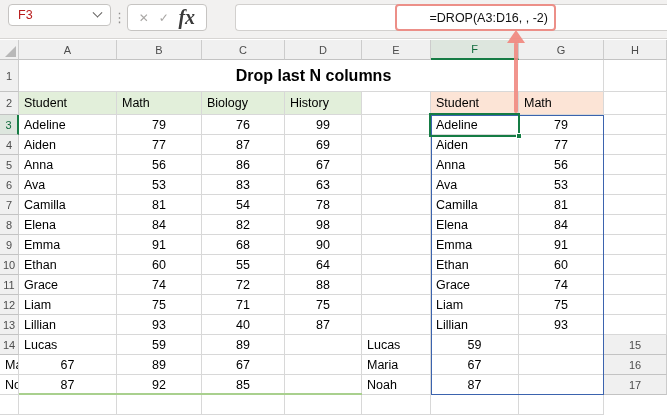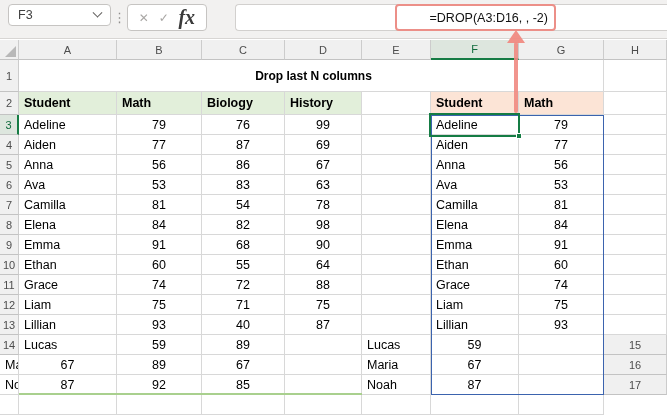--- a/index.html
+++ b/index.html
@@ -5,21 +5,21 @@
   * { margin:0; padding:0; box-sizing:border-box; }
   html,body { width:667px; height:415px; overflow:hidden; }
   body { font-family:"Liberation Sans",sans-serif; background:#fff; }
   .stage { position:relative; width:667px; height:415px; background:#fff; overflow:hidden; }
 
   
   .topbar { position:absolute; left:0; top:0; width:667px; height:39px;
             background:#f2f1f0; border-bottom:1px solid #d8d6d4; }
   .namebox { position:absolute; left:8px; top:4px; width:103px; height:22px; background:#fff;
              border:1px solid #c6c4c2; border-radius:4px; display:flex; align-items:center;
-             padding:0 9px; font-size:12.5px; color:#404040; }
+             padding:0 9px; font-size:12.5px; color:#b91c1c; }
   .chev { margin-left:auto; width:7px; height:7px; border-right:1.6px solid #5f5d5b;
           border-bottom:1.6px solid #5f5d5b; transform:rotate(45deg) translate(-2px,-2px); }
   .dots { position:absolute; left:113px; top:11px; color:#8f8d8b; font-size:13px; line-height:13px; }
   .fxbox { position:absolute; left:127px; top:4px; width:80px; height:27px; background:#fff;
            border:1px solid #c6c4c2; border-radius:4px; display:flex; align-items:center;
            justify-content:space-around; padding:0 6px; }
   .icon-x, .icon-check { color:#a9a7a5; font-size:12px; }
   .icon-fx { font-family:"Liberation Serif",serif; font-style:italic; font-weight:bold;
              font-size:20px; color:#3a3a3a; }
   .fbar { position:absolute; left:213px; top:4px; width:455px; height:27px; background:#fff;
@@ -38,24 +38,24 @@
            border-right:1px solid #cccccc; border-bottom:1px solid #c3c3c3; }
   .ch.sel { background:#dde6de; color:#0f6b3c; border-bottom:2px solid #157c44; }
   .rh.sel { background:#dde6de; color:#0f6b3c; border-right:2px solid #157c44; }
   .corner { position:relative; }
   .corner:after { content:""; position:absolute; right:2px; bottom:2px;
            border-left:11px solid transparent; border-bottom:11px solid #b8b8b8; }
   .c { border-right:1px solid #d8d8d8; border-bottom:1px solid #d8d8d8; font-size:12.5px;
        color:#000; display:flex; align-items:center; padding-left:5px;
        overflow:hidden; white-space:nowrap; background:#fff; }
   .num { justify-content:center; padding-left:0; }
-  .bold { font-weight:bold; }
+  .bold { font-weight:normal; }
   .green { background:#e2efda; }
   .peach { background:#fce4d6; }
-  .title { justify-content:center; font-weight:bold; font-size:12px; padding-left:5px; }
+  .title { justify-content:center; font-weight:bold; font-size:16px; padding-left:5px; }
 
   
   .spill { position:absolute; left:431px; top:115px; width:173px; height:280px;
            border:1.5px solid #3b63ae; pointer-events:none; }
   .selbox { position:absolute; left:429px; top:113px; width:91px; height:24px;
             border:2px solid #157c44; pointer-events:none; }
   .handle { position:absolute; left:516px; top:133px; width:6px; height:6px;
             background:#157c44; border:1px solid #fff; }
   .tbl-underline { position:absolute; left:19px; top:393px; width:343px; height:2px;
             background:#a9d08e; }

